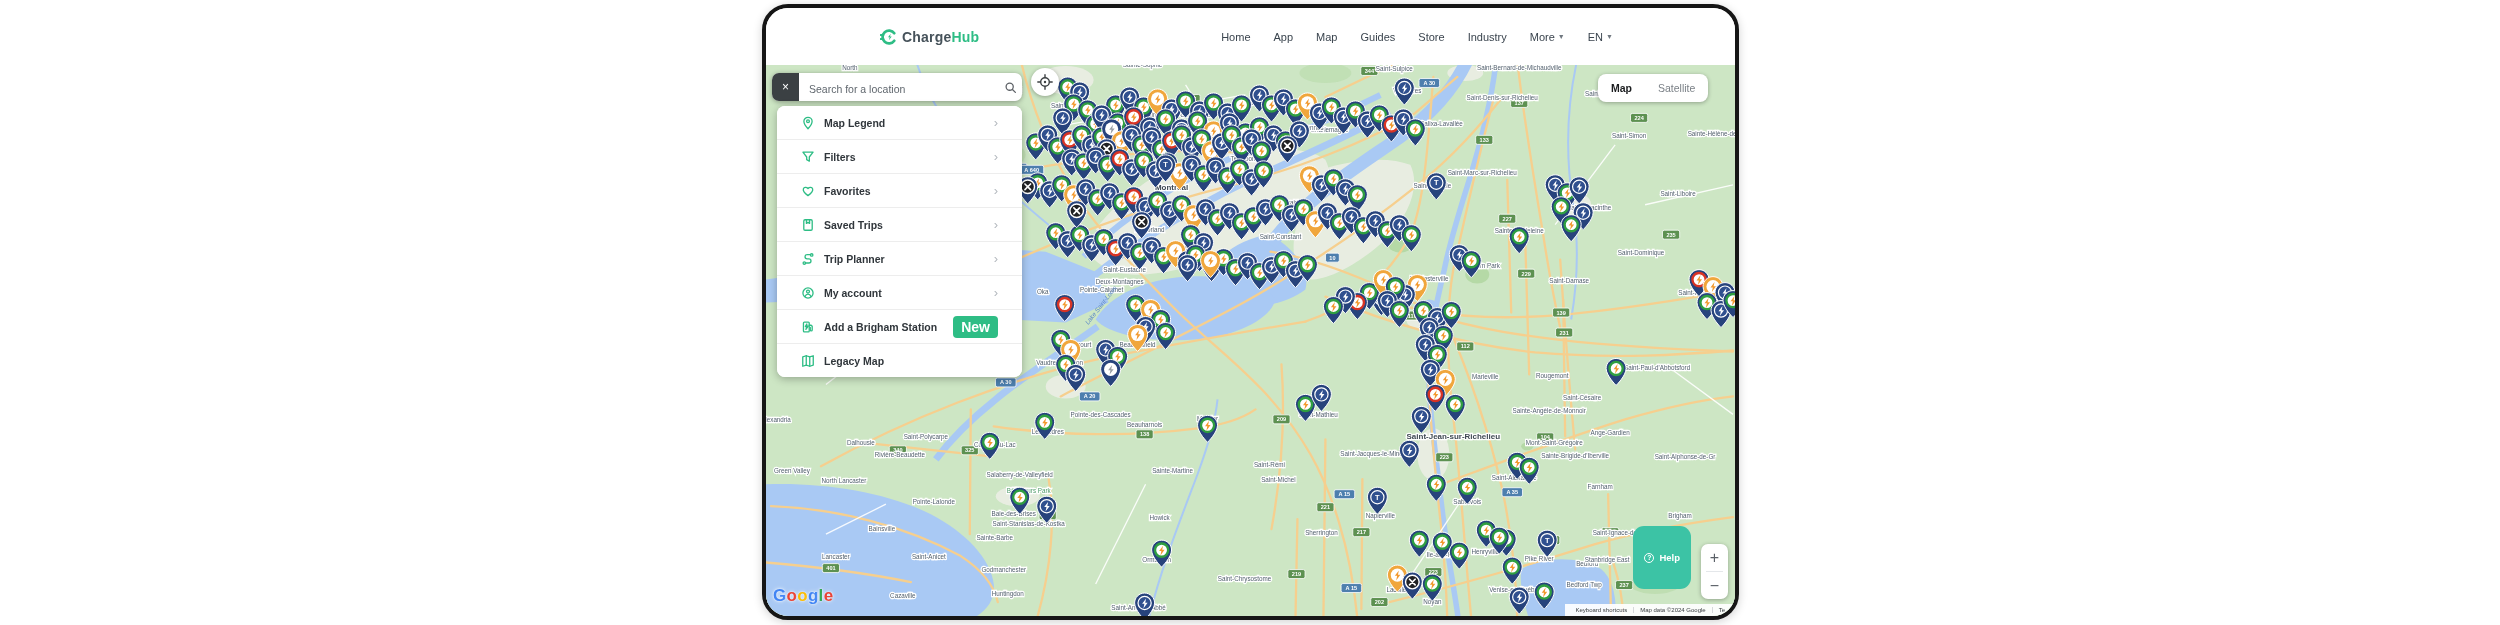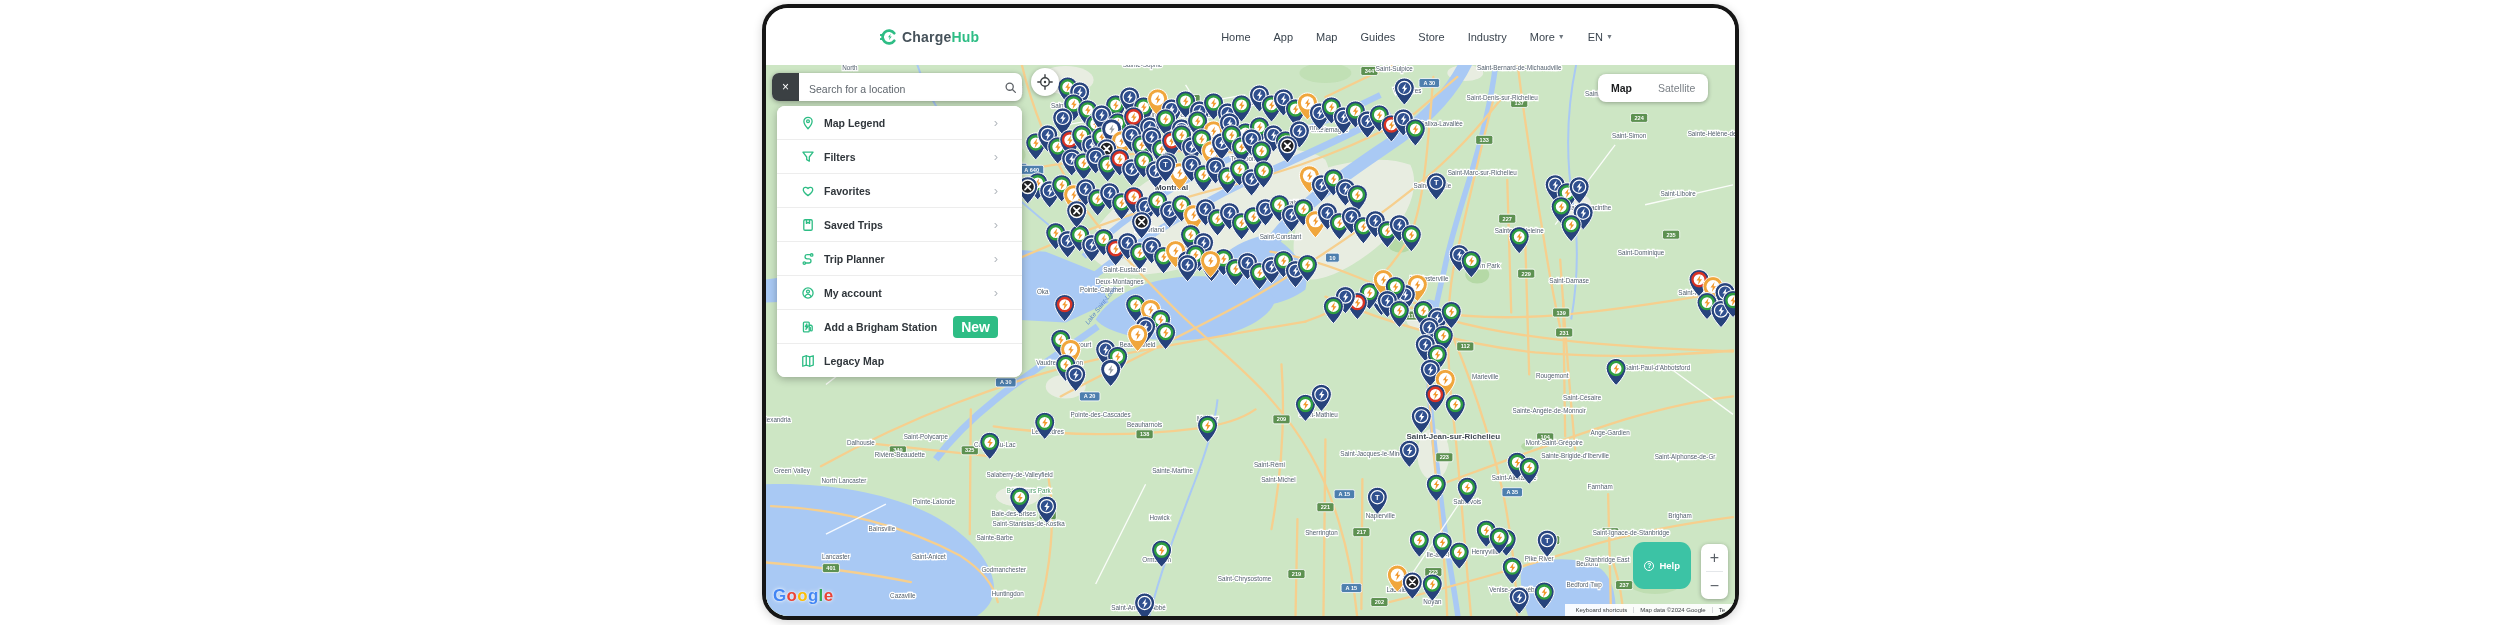--- a/index.html
+++ b/index.html
@@ -52,21 +52,21 @@
   .maptype .mt.active{color:#1b1d1f;font-weight:bold;}
   .maptype .mt.inactive{color:#7b8187;}
   
   .zoomctl{position:absolute;right:7px;bottom:17px;width:27px;background:#fff;border-radius:7px;
            box-shadow:0 1px 4px rgba(0,0,0,.3);display:flex;flex-direction:column;align-items:center;}
   .zbtn{width:27px;height:27px;display:flex;align-items:center;justify-content:center;font-size:16px;
         color:#5b6168;cursor:pointer;}
   .zdiv{width:17px;height:1px;background:#e4e7ea;}
   
   .help{position:absolute;right:44px;bottom:27px;height:31px;background:#3cc3a5;border-radius:11px;
-        color:#fff;display:flex;align-items:center;gap:5px;padding:8px 11px;font-size:9.5px;font-weight:bold;cursor:pointer;}
+        color:#fff;display:flex;align-items:center;gap:5px;padding:16px 11px;font-size:9.5px;font-weight:bold;cursor:pointer;}
   .help .qicon{width:10px;height:10px;border:1.2px solid #fff;border-radius:50%;display:flex;align-items:center;
                justify-content:center;font-size:7px;font-weight:bold;box-sizing:border-box;}
   
   .attrib{position:absolute;right:0;bottom:0;height:12px;display:flex;align-items:center;
           background:rgba(255,255,255,.92);font-size:6px;color:#3c4043;padding:0 4px;}
   .attrib span{padding:0 6px;white-space:nowrap;cursor:pointer;}
   .attrib span + span{border-left:1px solid #d7d9db;}
   .glogo{position:absolute;left:7px;bottom:10px;font-size:17px;font-weight:bold;letter-spacing:.3px;
          text-shadow:0 0 2px rgba(255,255,255,.95),0 0 4px rgba(255,255,255,.8);margin-top:17px;}
 </style>

